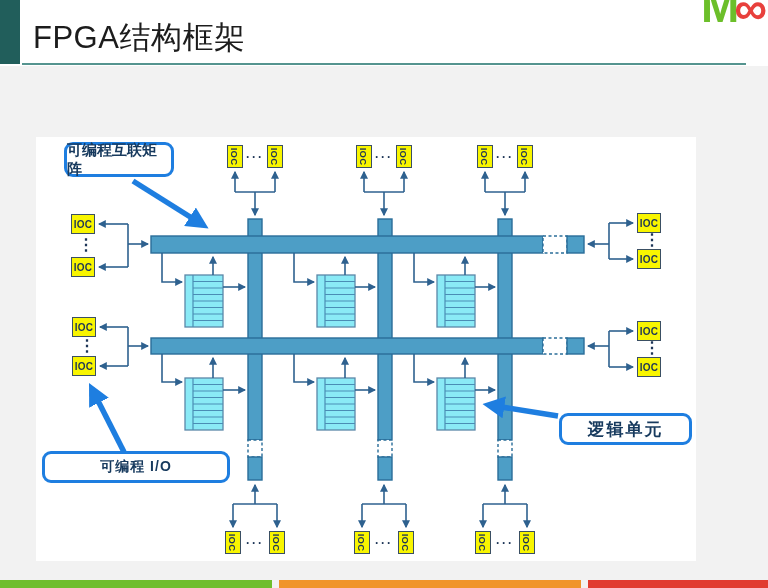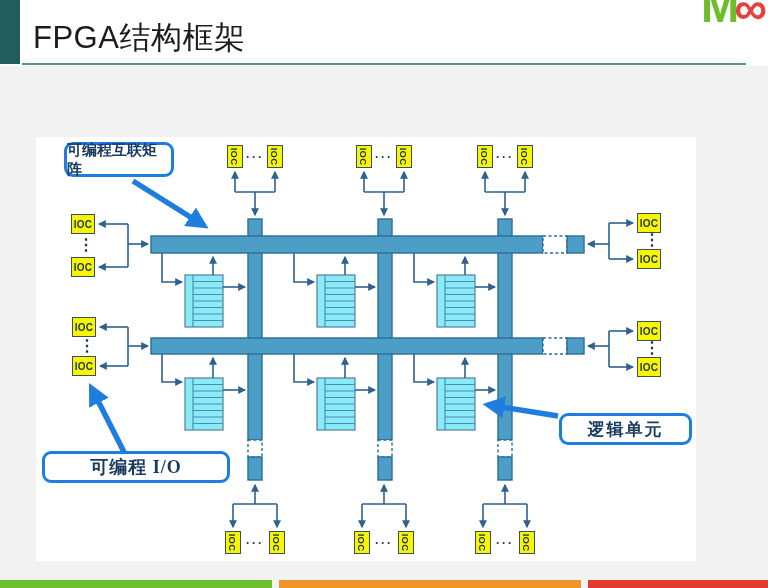--- a/index.html
+++ b/index.html
@@ -29,24 +29,24 @@
   .ioc.v{width:16px;height:23px;}
   .ioc.v span{transform:rotate(90deg);display:block;}
 
   .dots-h{position:absolute;width:30px;text-align:center;color:#1d3557;font-weight:bold;
           font-size:12px;letter-spacing:2px;line-height:10px;}
   .dots-v{position:absolute;color:#1d3557;font-weight:bold;font-size:16px;line-height:16px;}
 
   
   .callout{position:absolute;box-sizing:border-box;background:#ffffff;border:3px solid #1e7ee0;
            border-radius:9px;display:flex;align-items:center;justify-content:center;
-           color:#173a5e;font-family:Liberation Serif, serif;font-weight:bold;}
+           color:#173a5e;font-family:Liberation Sans, sans-serif;font-weight:bold;}
   .callout.c1{left:64px;top:142px;width:110px;height:35px;font-size:15px;}
   .callout.c2{left:559px;top:391px;width:133px;height:32px;font-size:17px;letter-spacing:2px;margin-top:22px;}
-  .callout.c3{left:42px;top:451px;width:188px;height:32px;font-size:18px;letter-spacing:1px;}
+  .callout.c3{left:42px;top:451px;width:188px;height:32px;font-size:14px;letter-spacing:1px;}
 
   
   .bar{position:absolute;top:580px;height:8px;}
   .bar.g{left:0;width:272px;background:#6fbe2d;}
   .bar.o{left:279px;width:302px;background:#f0942c;}
   .bar.r{left:588px;width:180px;background:#e13b30;}
 </style>
 </head>
 <body>
 

